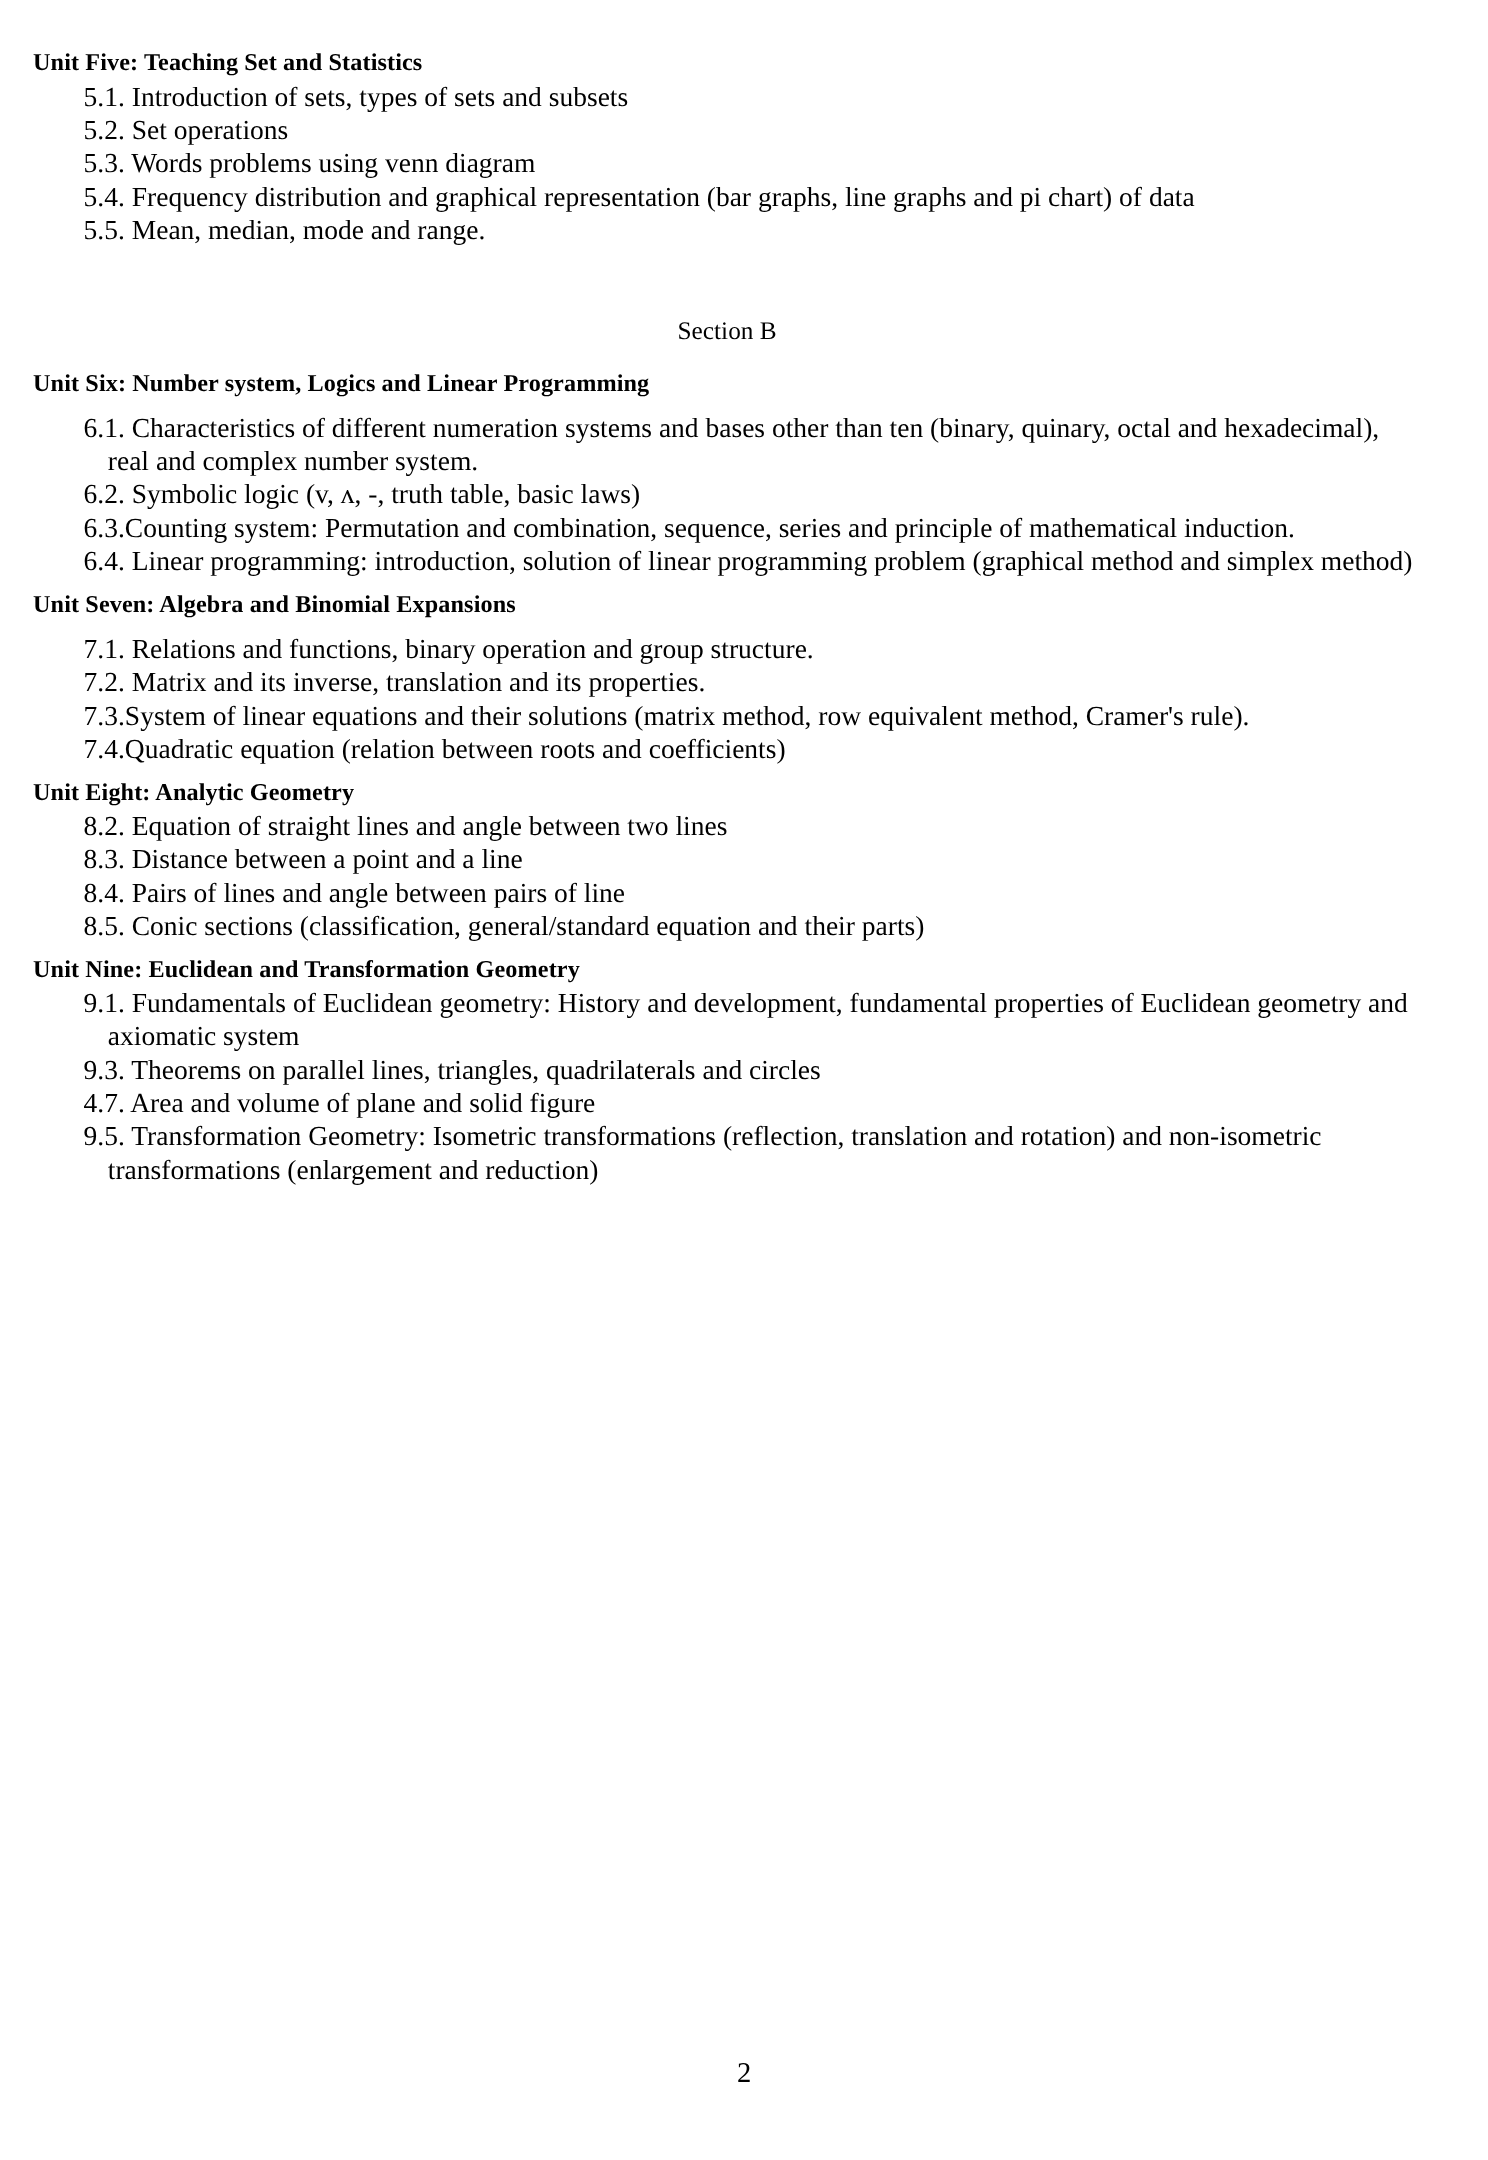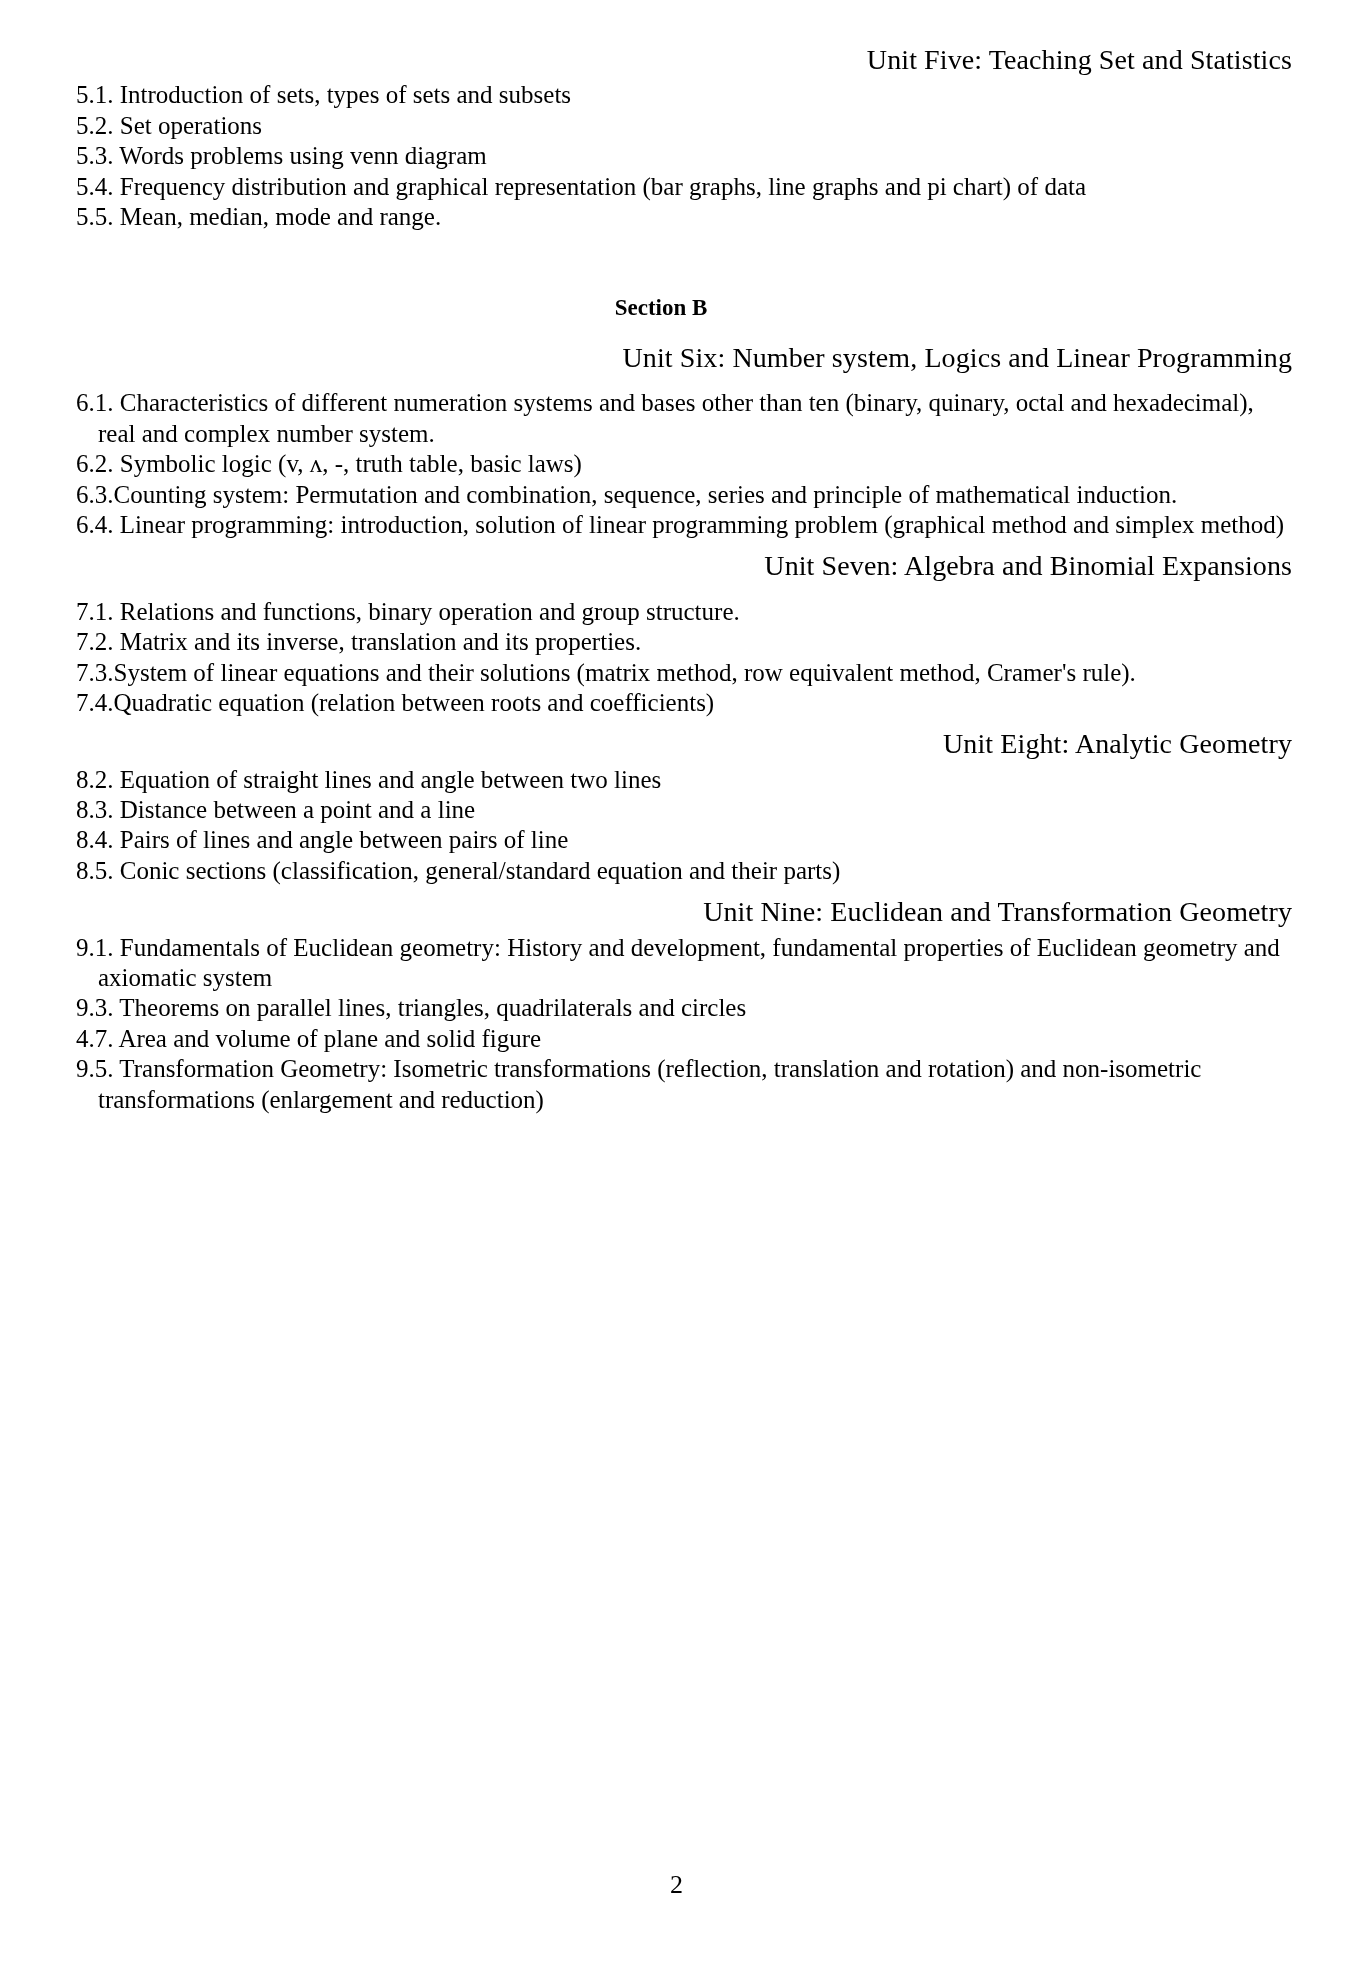--- a/index.html
+++ b/index.html
@@ -25,32 +25,31 @@
   }
   .content {
     position: absolute;
     left: 30px;
     top: 44px;
     width: 1262px;
   }
 
   
   .unit-heading {
-    font-size: 28px;
-    font-weight: normal;
+    font-size: 22px;
+    font-weight: bold;
     line-height: 1.16;
     margin: 0 0 4px 0;
     letter-spacing: 0.1px;
-    text-align: right;
   }
 
   
   .section-heading {
     font-size: 23px;
-    font-weight: bold;
+    font-weight: normal;
     text-align: center;
     line-height: 1.2;
     margin: 0;
   }
 
   
   .item-list {
     list-style: none;
     margin: 0;
     padding: 0;

